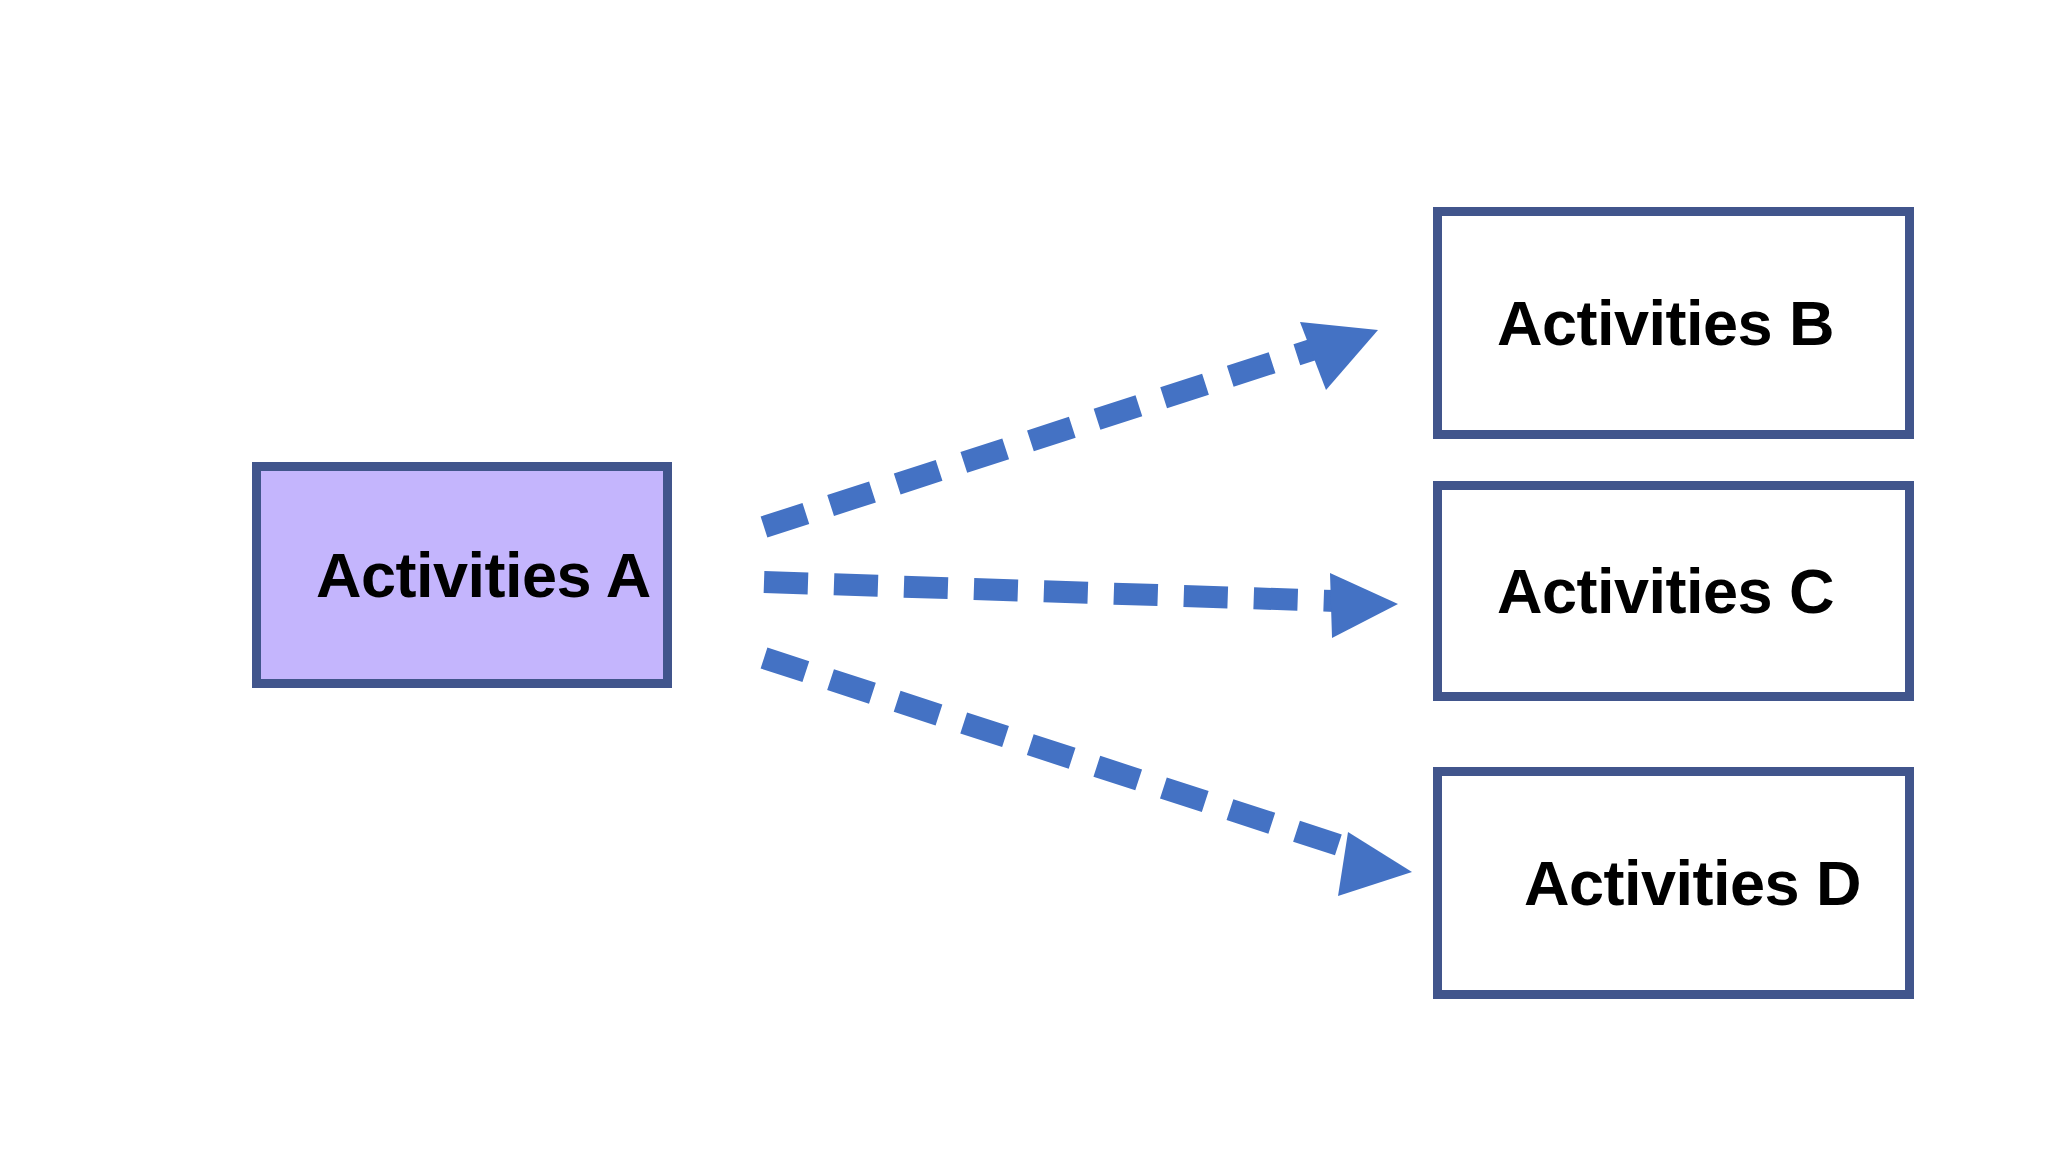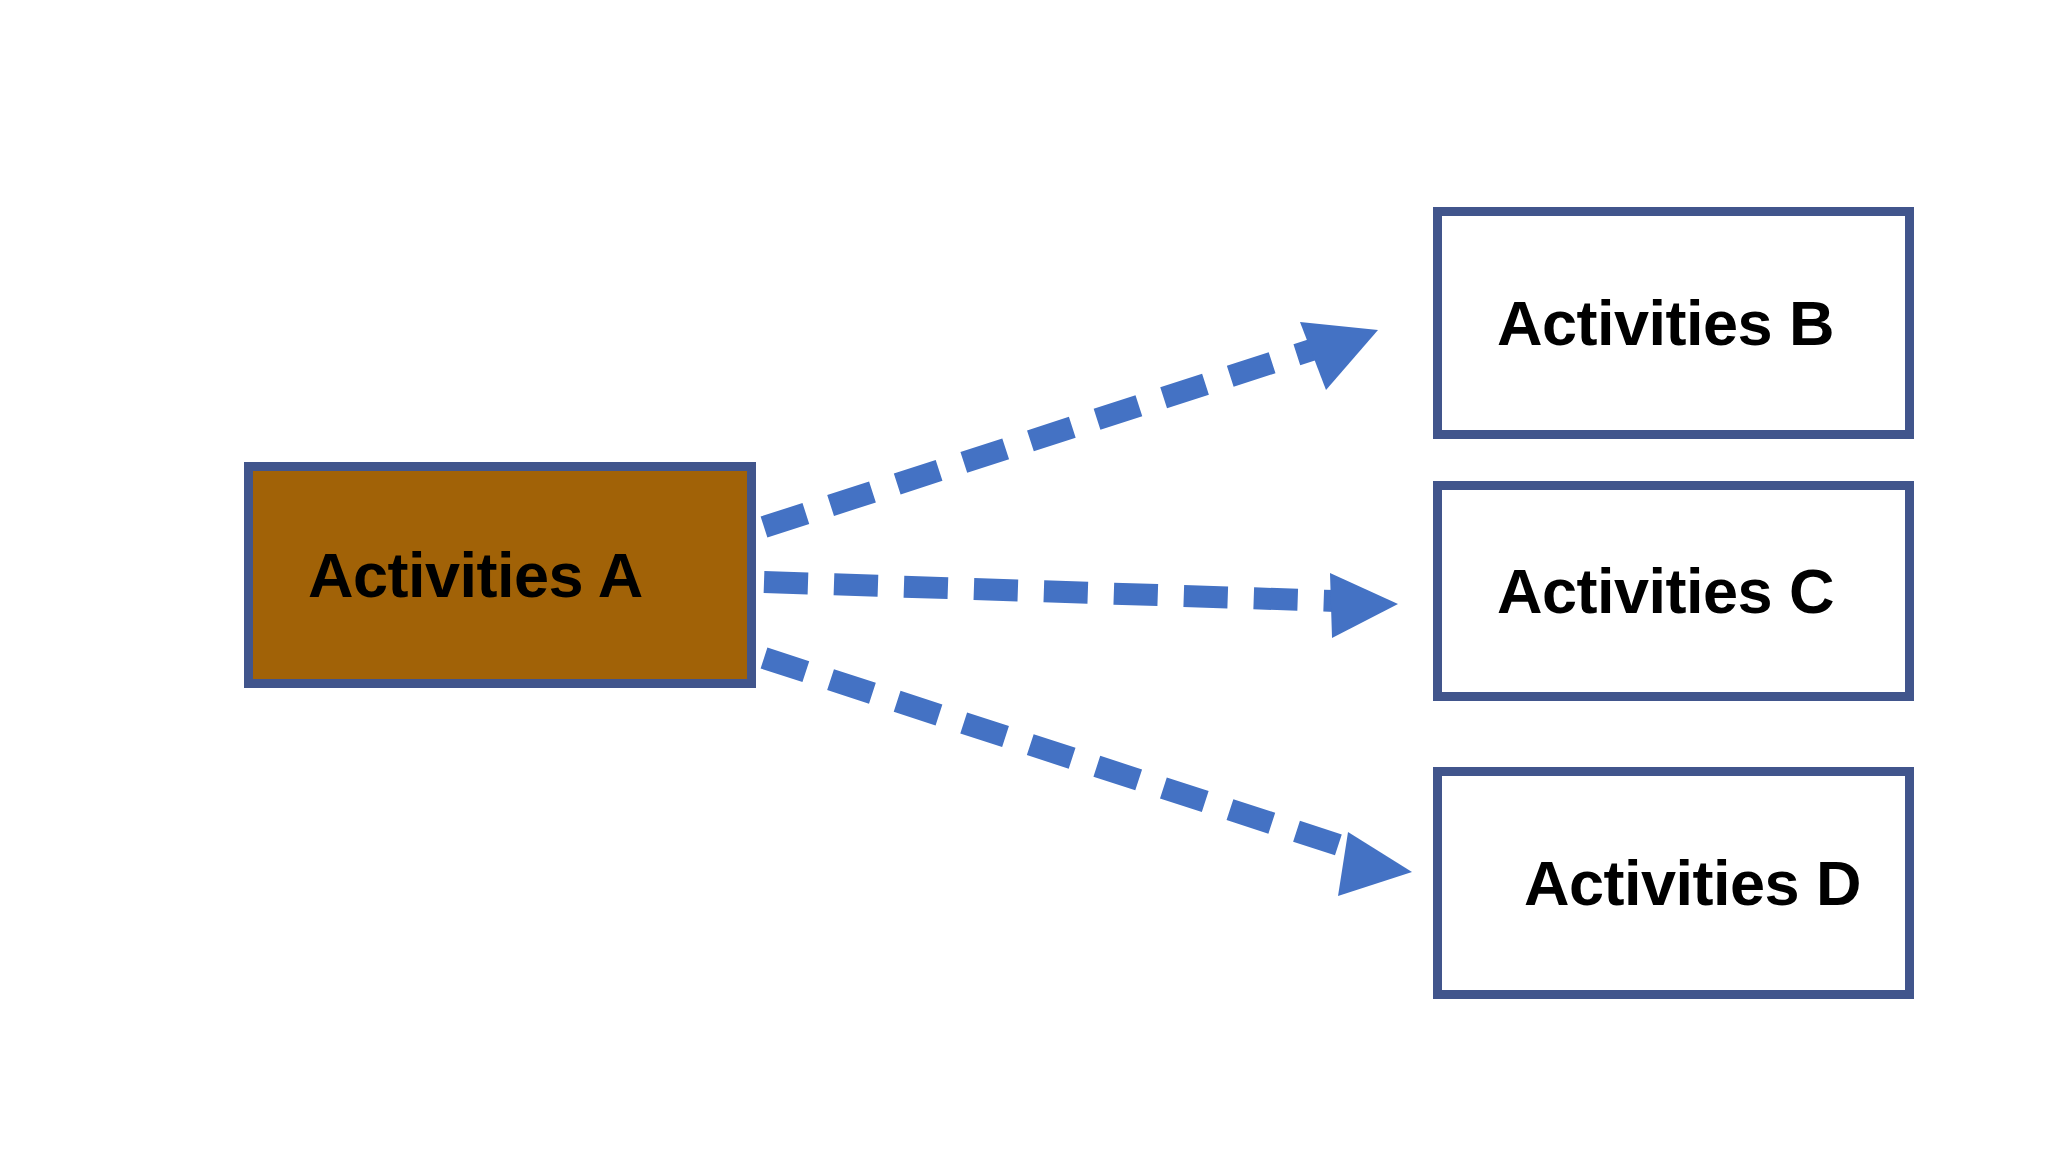--- a/index.html
+++ b/index.html
@@ -112,21 +112,21 @@
       <line x1="764" y1="582" x2="1335" y2="601" stroke="#4472C4" stroke-width="22" stroke-dasharray="44 26" stroke-linecap="butt"></line>
       <polygon points="1398,604 1330,573 1332,638" fill="#4472C4"></polygon>
     </g>
 
     <g>
       <line x1="764" y1="658" x2="1348" y2="848" stroke="#4472C4" stroke-width="22" stroke-dasharray="44 26" stroke-linecap="butt"></line>
       <polygon points="1412,872 1348,832 1338,896" fill="#4472C4"></polygon>
     </g>
   </svg>
 
-  <div class="activity-box" id="box-a" style="left: 244px; top: 462px; width: 512px; height: 226px; border-color: rgb(65, 85, 140); background: #a16207;">
+  <div class="activity-box" id="box-a" style="left: 252px; top: 462px; width: 420px; height: 226px; border-color: rgb(65, 85, 140); background: #c4b5fd;">
     <span class="box-label" style="color: rgb(0, 0, 0);">Activities A</span>
   </div>
 
   <div class="activity-box" id="box-c" style="left: 1433px; top: 481px; width: 481px; height: 220px; border-color: rgb(65, 85, 140); background: rgb(255, 255, 255);">
     <span class="box-label" style="color: rgb(0, 0, 0);">Activities C</span>
   </div>
 
   <div class="activity-box" id="box-b" style="left: 1433px; top: 207px; width: 481px; height: 232px; border-color: rgb(65, 85, 140); background: rgb(255, 255, 255);">
     <span class="box-label" style="color: rgb(0, 0, 0);">Activities B</span>
   </div>

